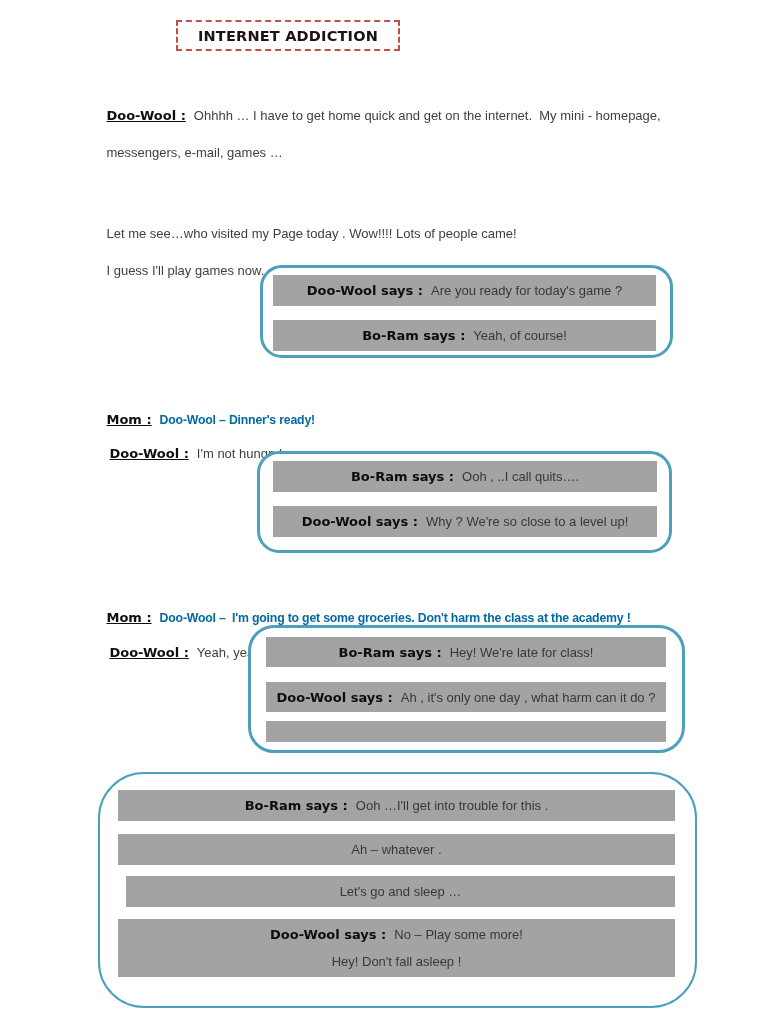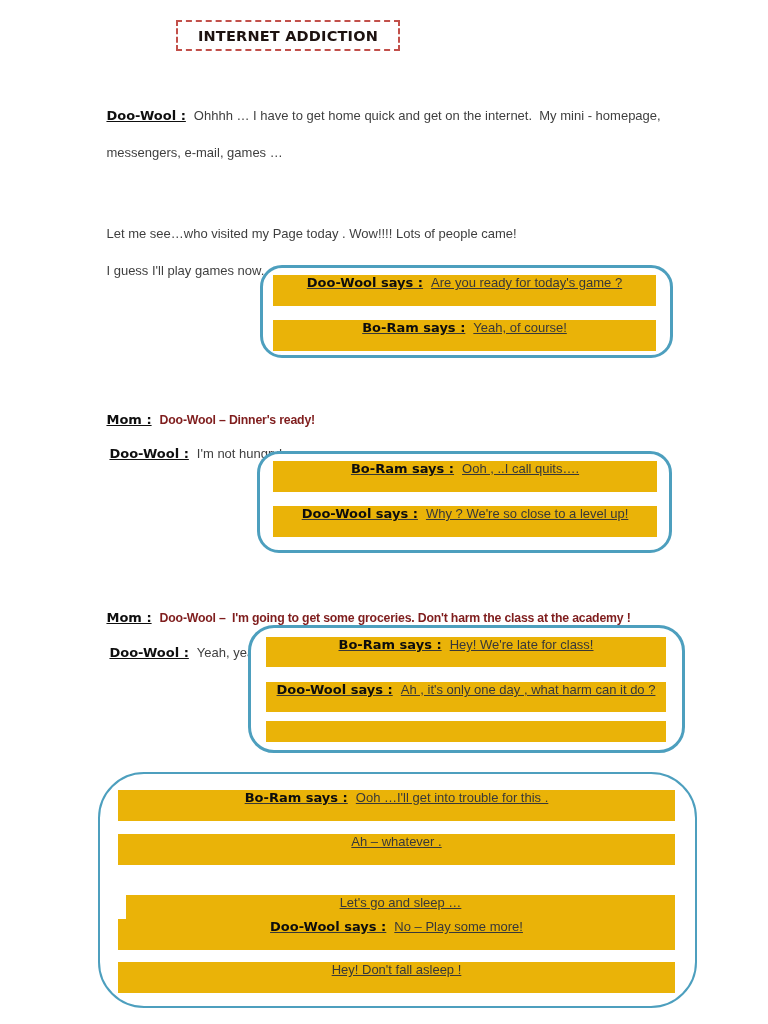--- a/index.html
+++ b/index.html
@@ -9,26 +9,26 @@
   
   .title-box{position:absolute;left:176px;top:20px;width:170px;height:17px;
              border:2px dashed #c2504a;padding:5px 25px;display:flex;align-items:center;justify-content:center;}
   .title-text{font-family:"DejaVu Sans",sans-serif;font-weight:bold;font-size:14.5px;
               letter-spacing:.2px;color:#1d1210;white-space:nowrap;}
 
   
   .story-line{position:absolute;left:92px;font-size:13px;color:#3f3f3f;white-space:pre;line-height:16px;}
   .speaker{font-family:"DejaVu Sans",sans-serif;font-weight:bold;color:#0f0f0f;margin-right:8px;font-size:13px;text-decoration:underline;}
   .momtext{font-family:"Liberation Sans",sans-serif;font-weight:bold;font-size:12.3px;
-           letter-spacing:-.2px;color:#7f1d1d;}
+           letter-spacing:-.2px;color:#0369a1;}
 
   
   .chat-box{position:absolute;background:#ffffff;border:3px solid #4d9fbe;box-sizing:border-box;}
-  .bar{position:absolute;background:#eab308;display:flex;justify-content:center;
-       font-size:13px;color:#383838;white-space:pre;text-decoration:underline;}
+  .bar{position:absolute;background:#a3a3a3;display:flex;align-items:center;justify-content:center;
+       font-size:13px;color:#383838;white-space:pre;}
   .chatname{font-family:"DejaVu Sans",sans-serif;font-weight:bold;color:#0d0d0d;margin-right:8px;font-size:13px;}
   .chatname:empty{margin-right:0;}
 </style>
 </head>
 <body>
 
 <div class="page">
 
   <div class="title-box">
     <span class="title-text">INTERNET ADDICTION</span>
@@ -91,24 +91,24 @@
     </div>
   </div>
 
   <div class="chat-box" style="left:98px;top:772px;width:599px;height:236px;border-radius:46px;border-width:2.5px;">
     <div class="bar" style="left:18px;right:20px;top:16px;height:31px;">
       <span class="chatname">Bo-Ram says :</span><span>Ooh …I'll get into trouble for this .</span>
     </div>
     <div class="bar" style="left:18px;right:20px;top:60px;height:31px;">
       <span class="chatname"></span><span>Ah – whatever .</span>
     </div>
-    <div class="bar" style="left:26px;right:20px;top:102px;height:31px;margin-top:19px;">
+    <div class="bar" style="left:26px;right:20px;top:102px;height:31px;">
       <span class="chatname"></span><span>Let's go and sleep …</span>
     </div>
     <div class="bar" style="left:18px;right:20px;top:145px;height:31px;">
       <span class="chatname">Doo-Wool says :</span><span>No – Play some more!</span>
     </div>
-    <div class="bar" style="left:18px;right:20px;top:188px;height:31px;">
+    <div class="bar" style="left:18px;right:20px;top:172px;height:31px;">
       <span class="chatname"></span><span>Hey! Don't fall asleep !</span>
     </div>
   </div>
 
 </div>
 
 </body></html>

